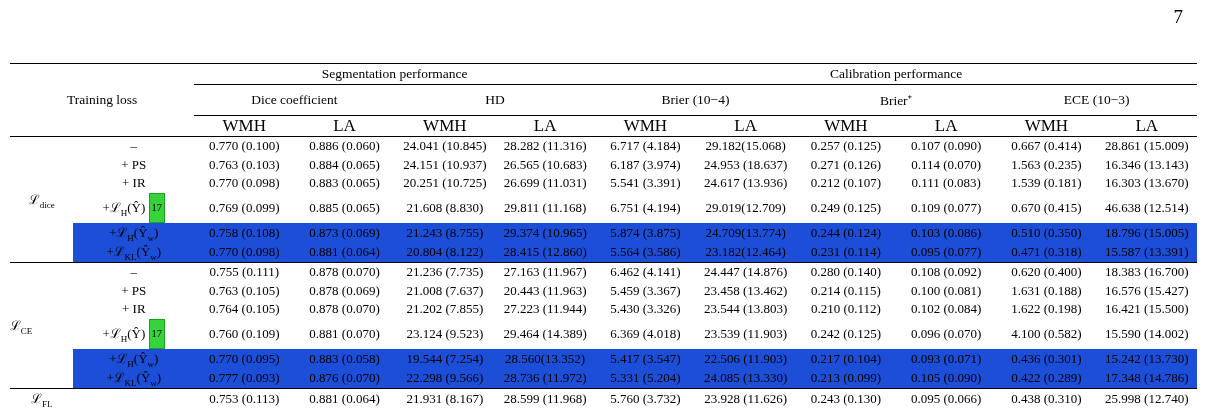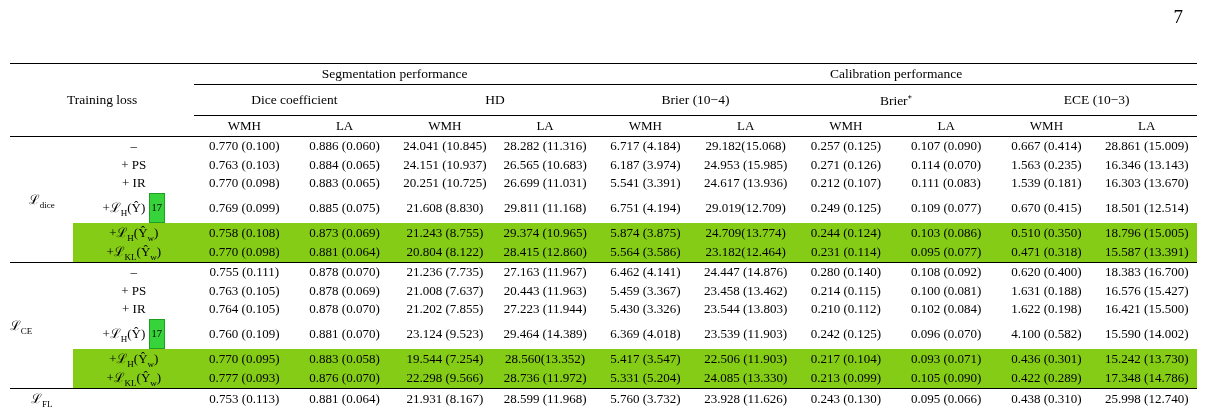--- a/index.html
+++ b/index.html
@@ -51,31 +51,31 @@
   .hdr-group {
     height: 21px;
     font-size: 13.5px;
   }
   .hdr-sub {
     height: 31px;
     font-size: 13.5px;
   }
   .hdr-col {
     height: 21px;
-    font-size: 13px;
+    font-size: 17px;
   }
   .grouprule {
     border-bottom: 0.9px solid #000;
   }
   .datarow td {
     height: 18.6px;
     font-size: 13.0px;
   }
   .shaded {
-    background: #84cc16;
+    background: #1d4ed8;
   }
   .lossname {
     text-align: left;
     padding-left: 2px;
     font-size: 13.5px;
   }
   .rowlabel {
     text-align: center;
     font-size: 13.0px;
     padding-right: 6px;
@@ -151,21 +151,21 @@
           <td class="dcell">0.667 (0.414)</td>
           <td class="dcell">28.861 (15.009)</td>
         </tr>
         <tr class="datarow">
           <td class="rowlabel">+ PS</td>
           <td class="dcell">0.763 (0.103)</td>
           <td class="dcell">0.884 (0.065)</td>
           <td class="dcell">24.151 (10.937)</td>
           <td class="dcell bold">26.565 (10.683)</td>
           <td class="dcell">6.187 (3.974)</td>
-          <td class="dcell">24.953 (15.985)</td>
+          <td class="dcell">24.953 (18.637)</td>
           <td class="dcell">0.271 (0.126)</td>
           <td class="dcell">0.114 (0.070)</td>
           <td class="dcell">1.563 (0.235)</td>
           <td class="dcell">16.346 (13.143)</td>
         </tr>
         <tr class="datarow">
           <td class="rowlabel">+ IR</td>
           <td class="dcell bold">0.770 (0.098)</td>
           <td class="dcell">0.883 (0.065)</td>
           <td class="dcell">20.251 (10.725)</td>
@@ -173,29 +173,29 @@
           <td class="dcell">5.541 (3.391)</td>
           <td class="dcell">24.617 (13.936)</td>
           <td class="dcell bold">0.212 (0.107)</td>
           <td class="dcell">0.111 (0.083)</td>
           <td class="dcell">1.539 (0.181)</td>
           <td class="dcell">16.303 (13.670)</td>
         </tr>
         <tr class="datarow">
           <td class="rowlabel">+ℒ<sub>H</sub>(Ŷ) <span class="citebox">17</span></td>
           <td class="dcell">0.769 (0.099)</td>
-          <td class="dcell">0.885 (0.075)</td>
+          <td class="dcell">0.885 (0.065)</td>
           <td class="dcell">21.608 (8.830)</td>
           <td class="dcell">29.811 (11.168)</td>
           <td class="dcell">6.751 (4.194)</td>
           <td class="dcell">29.019(12.709)</td>
           <td class="dcell">0.249 (0.125)</td>
           <td class="dcell">0.109 (0.077)</td>
           <td class="dcell">0.670 (0.415)</td>
-          <td class="dcell">18.501 (12.514)</td>
+          <td class="dcell">46.638 (12.514)</td>
         </tr>
         <tr class="datarow shaded">
           <td class="rowlabel shaded">+ℒ<sub>H</sub>(Ŷ<sub>w</sub>)</td>
           <td class="dcell shaded">0.758 (0.108)</td>
           <td class="dcell shaded">0.873 (0.069)</td>
           <td class="dcell shaded">21.243 (8.755)</td>
           <td class="dcell shaded">29.374 (10.965)</td>
           <td class="dcell shaded">5.874 (3.875)</td>
           <td class="dcell shaded">24.709(13.774)</td>
           <td class="dcell shaded">0.244 (0.124)</td>

